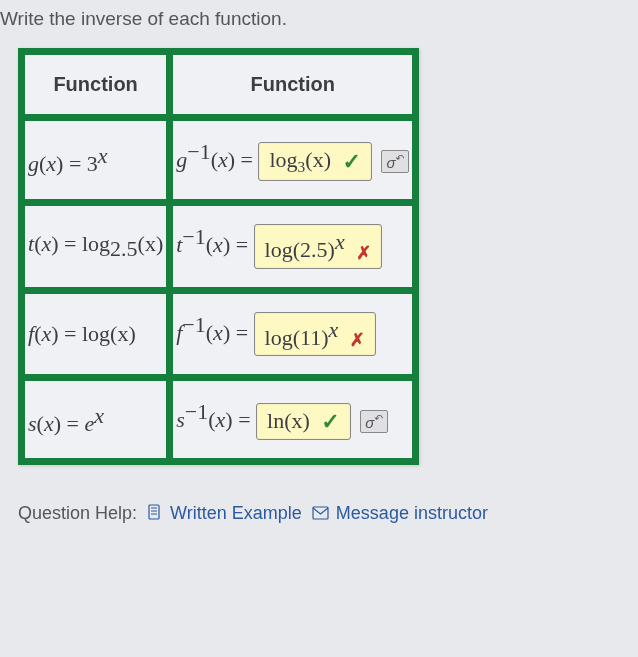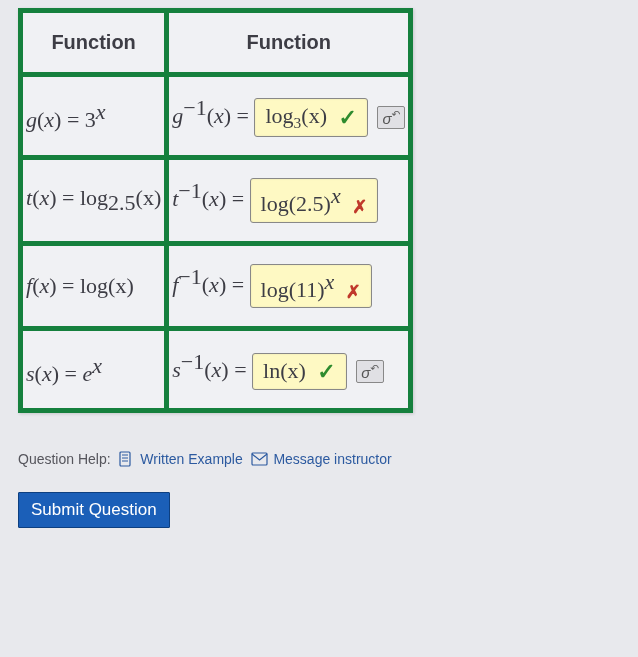--- a/index.html
+++ b/index.html
@@ -21,21 +21,21 @@
     margin-bottom: 18px;
     margin-left: -18px;
   }
   table.maintable {
     border-collapse: collapse;
     background: #f0f1f4;
     box-shadow: 1px 1px 3px rgba(0,0,0,0.15);
     margin-bottom: 38px;
   }
   table.maintable th, table.maintable td {
-    border: 5px solid #15803d;
+    border: 7px solid #15803d;
     padding: 18px 3px;
     font-size: 20px;
   }
   table.maintable th {
     font-weight: bold;
     text-align: center;
     font-size: 20px;
     color: #3d3d45;
   }
   table.maintable td {
@@ -73,21 +73,21 @@
     font-size: 15px;
     border-radius: 2px;
     margin-left: 4px;
     vertical-align: middle;
     font-family: Arial, sans-serif;
     font-style: italic;
     color: #555;
   }
   .retrybox sup { font-size: 0.7em; font-style: normal;}
   .qhelp {
-    font-size: 14px;
+    font-size: 18px;
     color: #55555c;
     margin-bottom: 22px;
   }
   .qhelp a {
     color: #2c5aa0;
     text-decoration: none;
     cursor: pointer;
   }
   .docicon, .mailicon {
     display: inline-block;
@@ -101,20 +101,21 @@
     font-size: 17px;
     padding: 7px 12px;
     cursor: pointer;
     border-radius: 1px;
   }
 </style>
 </head>
 <body>
 
 <div class="container">
+  <div class="prompt">Write the inverse of each function.</div>
 
   <table class="maintable">
     <thead>
       <tr>
         <th>Function</th>
         <th>Function</th>
       </tr>
     </thead>
     <tbody>
 
@@ -187,14 +188,13 @@
     <a>Written Example</a>&nbsp;
     <span class="mailicon">
       <svg width="17" height="14" viewBox="0 0 17 14">
           <rect x="1" y="1" width="15" height="12" rx="1" fill="none" stroke="#2c5aa0" stroke-width="1.2"></rect>
           <polyline points="1,2 8.5,8 16,2" fill="none" stroke="#2c5aa0" stroke-width="1.2"></polyline>
         </svg>
     </span>
     <a>Message instructor</a>
   </div>
 
-  <button class="submit-btn">Submit Question</button>
 </div>
 
 </body></html>

